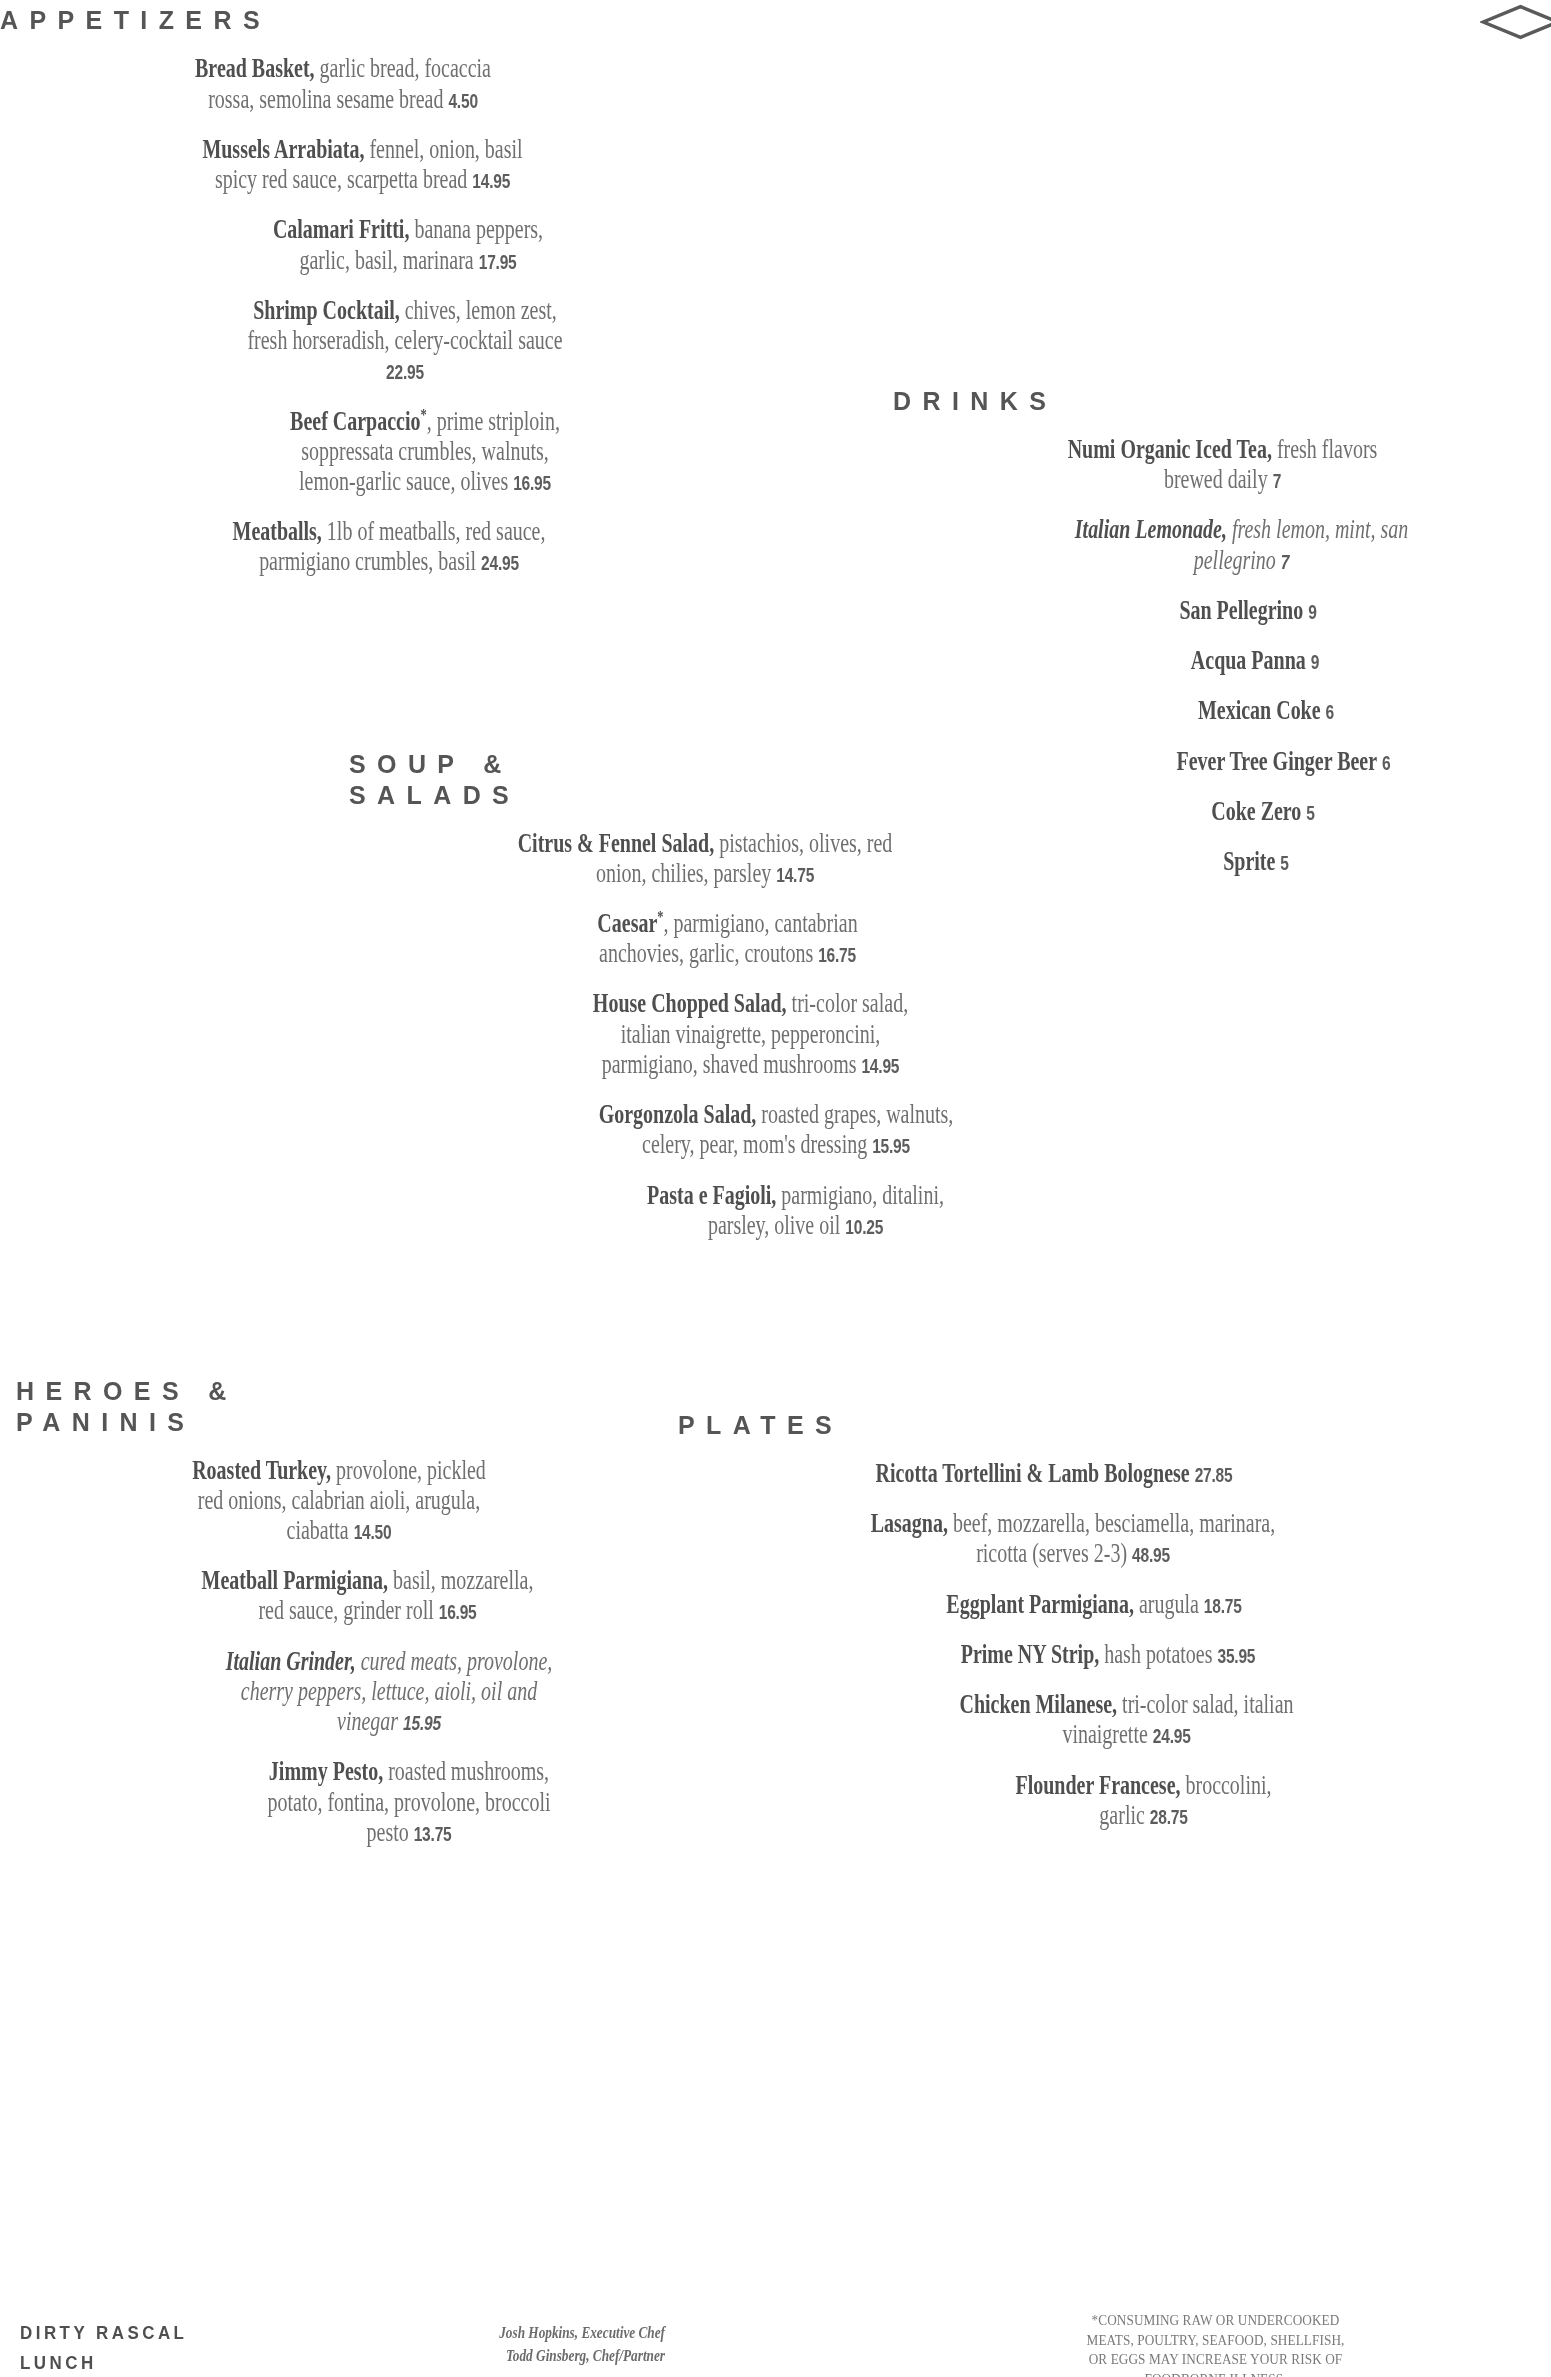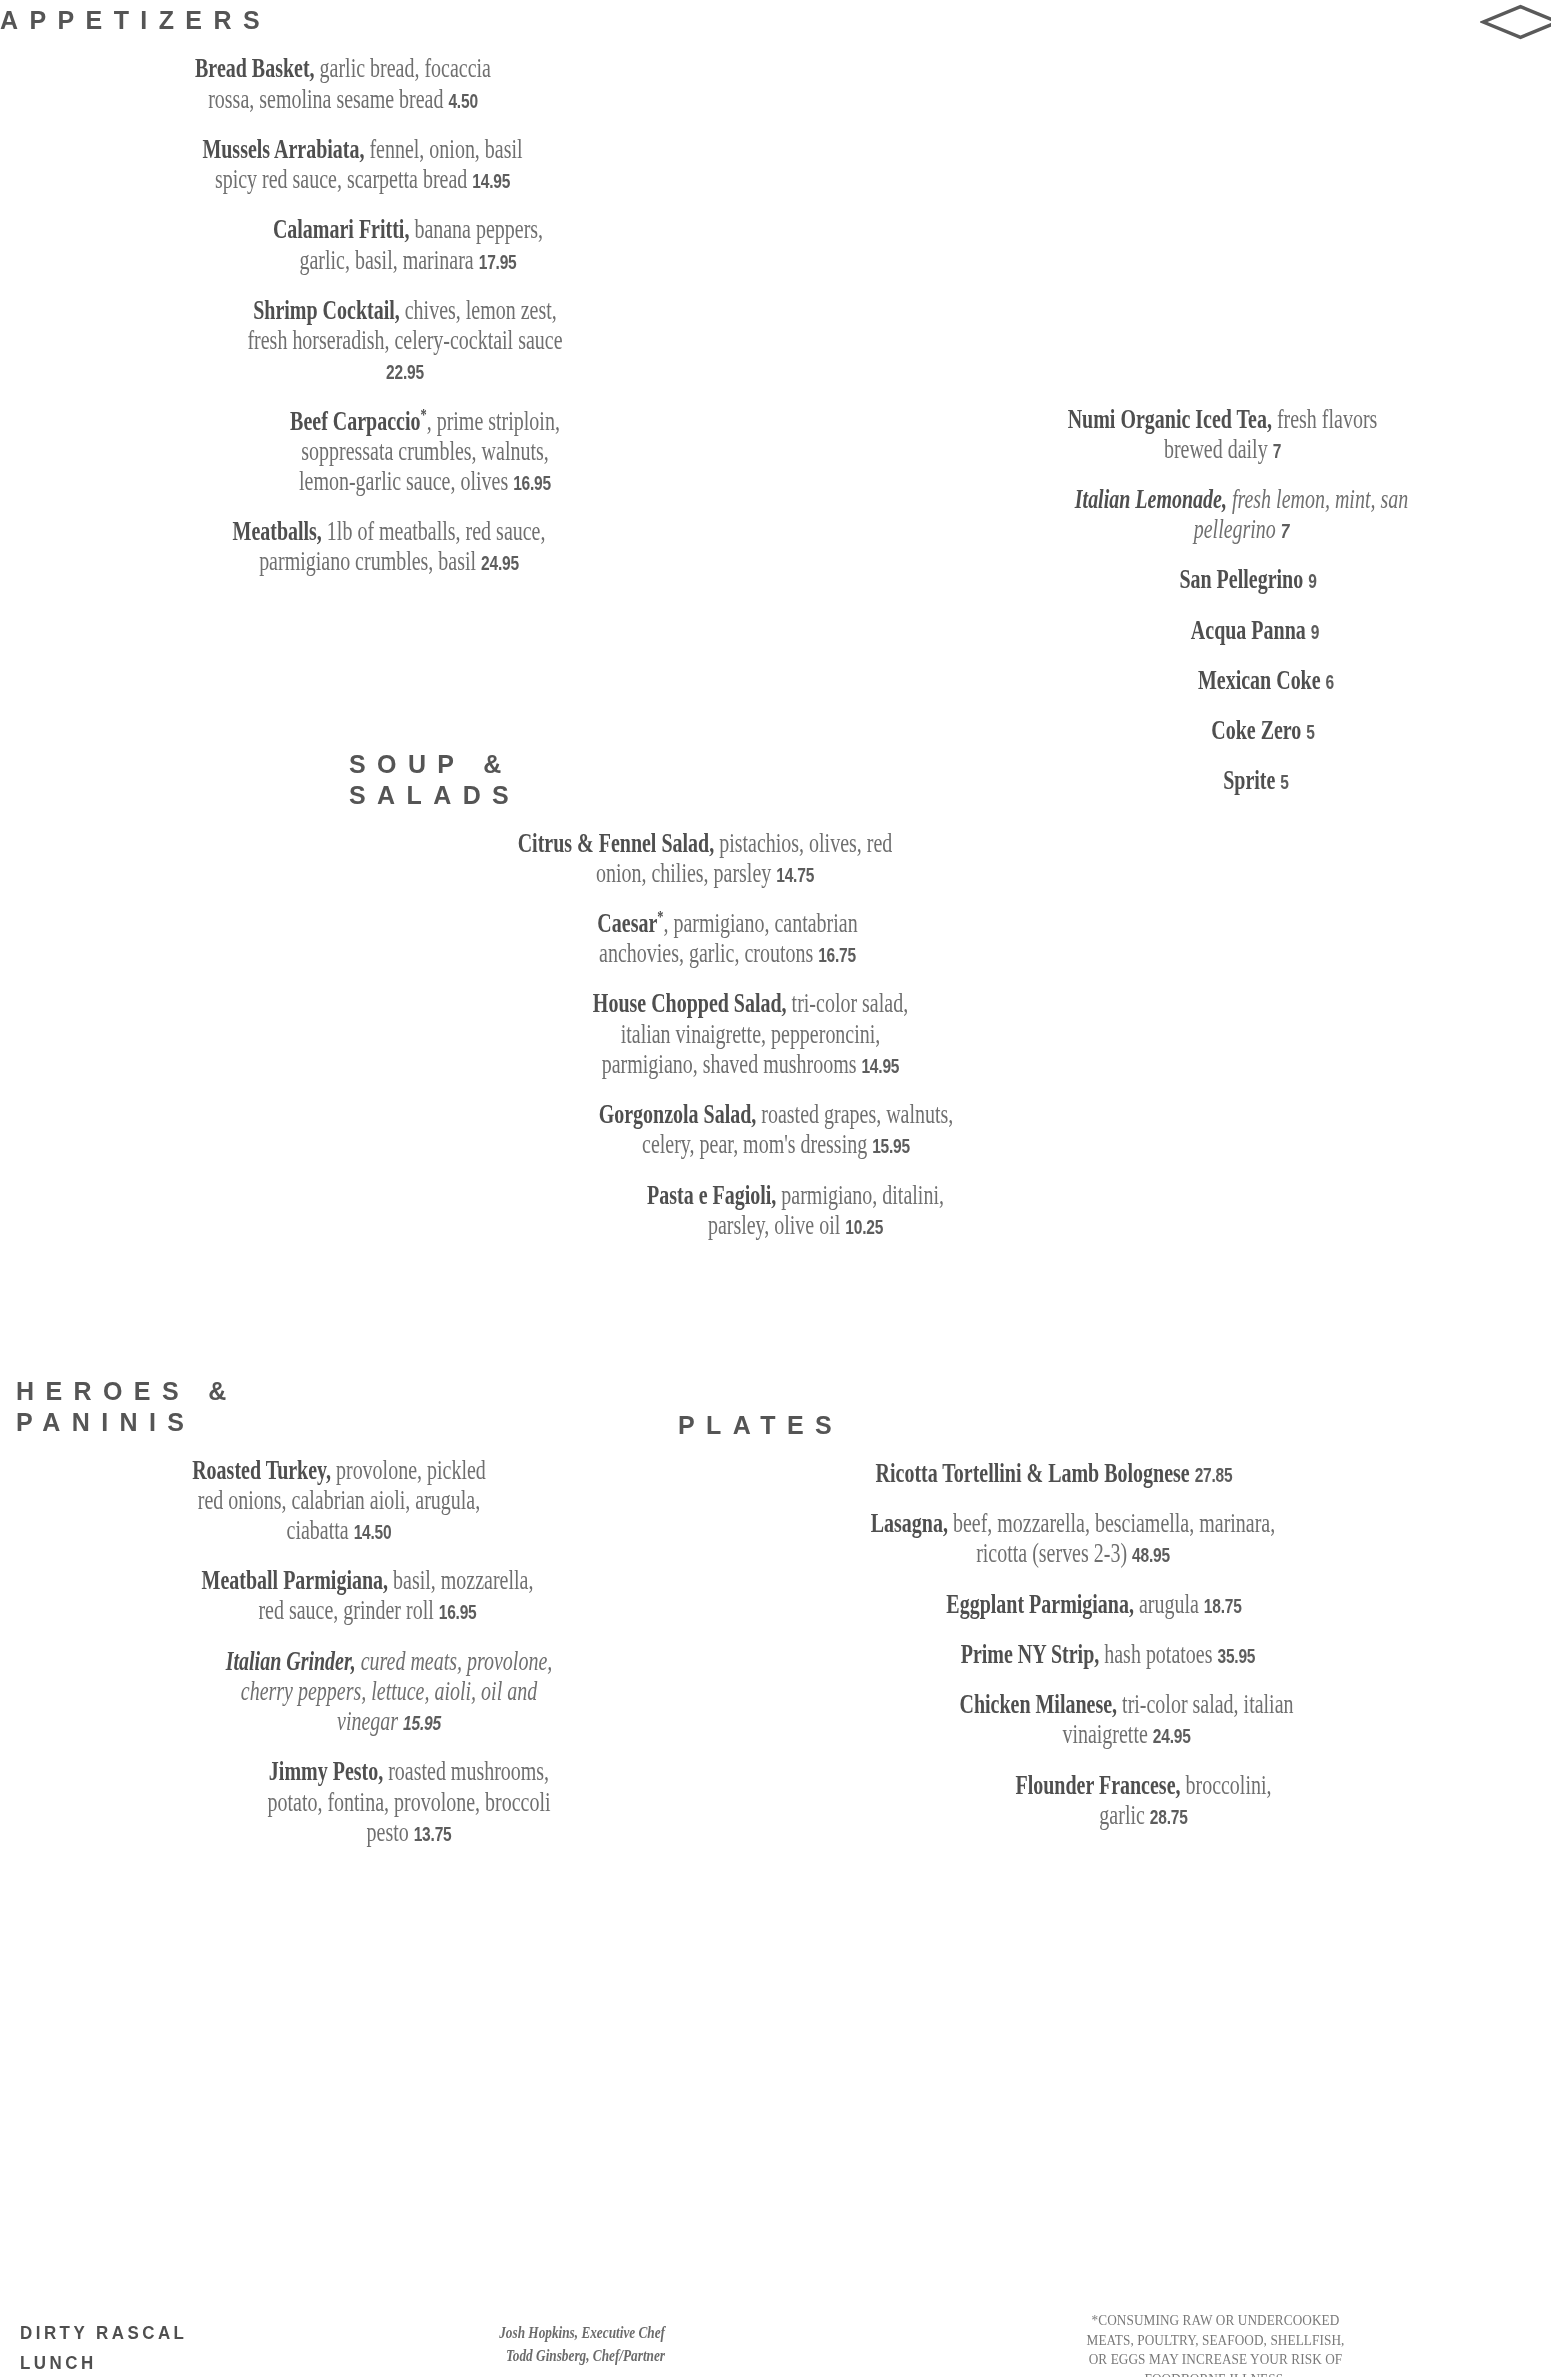--- a/index.html
+++ b/index.html
@@ -166,20 +166,21 @@
       </div>
       <div class="item" style="padding-left: 93px;">
         <div class="stair" style="width: 430px;">
           <div class="item-text"><span class="nm">Meatballs,</span><span> 1lb of meatballs, red sauce, parmigiano crumbles, basil </span><span class="pr">24.95</span></div>
         </div>
       </div>
     </div>
 </div>
 
 <div class="col" id="drinks-section">
+  <div class="sec-head">DRINKS</div>
   <div class="items">
       <div class="item" style="padding-left: 0px;">
         <div class="stair" style="width: 483px;">
           <div class="item-text"><span class="nm">Numi Organic Iced Tea,</span><span> fresh flavors brewed daily </span><span class="pr">7</span></div>
         </div>
       </div>
       <div class="item" style="padding-left: 38px; font-style: italic;">
         <div class="stair" style="width: 483px;">
           <div class="item-text"><span class="nm">Italian Lemonade,</span><span> fresh lemon, mint, san pellegrino </span><span class="pr">7</span></div>
         </div>
@@ -190,20 +191,25 @@
         </div>
       </div>
       <div class="item" style="padding-left: 64px;">
         <div class="stair" style="width: 336px;">
           <div class="item-text"><span class="nm">Acqua Panna</span><span> </span><span class="pr">9</span></div>
         </div>
       </div>
       <div class="item" style="padding-left: 86px;">
         <div class="stair" style="width: 336px;">
           <div class="item-text"><span class="nm">Mexican Coke</span><span> </span><span class="pr">6</span></div>
+        </div>
+      </div>
+      <div class="item" style="padding-left: 121px;">
+        <div class="stair" style="width: 403px;">
+          <div class="item-text"><span class="nm">Fever Tree Ginger Beer</span><span> </span><span class="pr">6</span></div>
         </div>
       </div>
       <div class="item" style="padding-left: 81px;">
         <div class="stair" style="width: 336px;">
           <div class="item-text"><span class="nm">Coke Zero</span><span> </span><span class="pr">5</span></div>
         </div>
       </div>
       <div class="item" style="padding-left: 67px;">
         <div class="stair" style="width: 336px;">
           <div class="item-text"><span class="nm">Sprite</span><span> </span><span class="pr">5</span></div>

